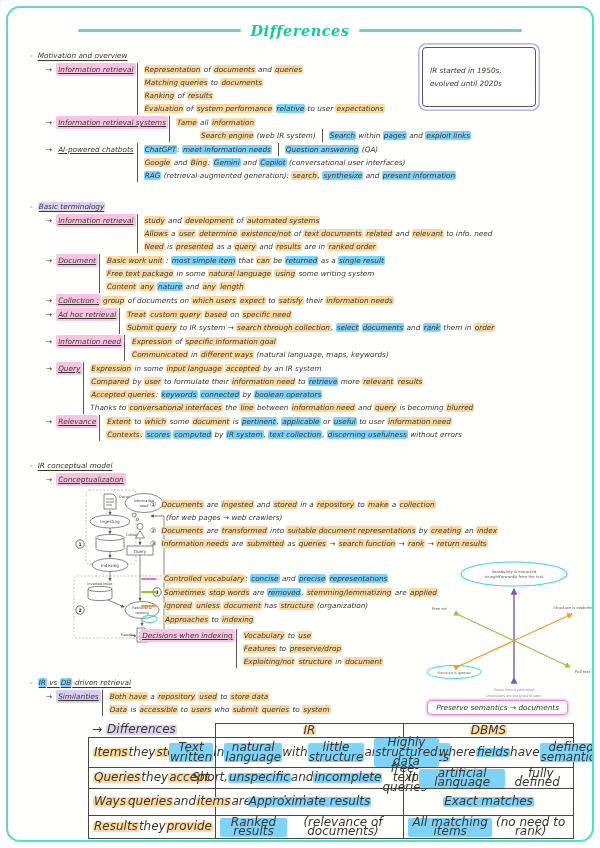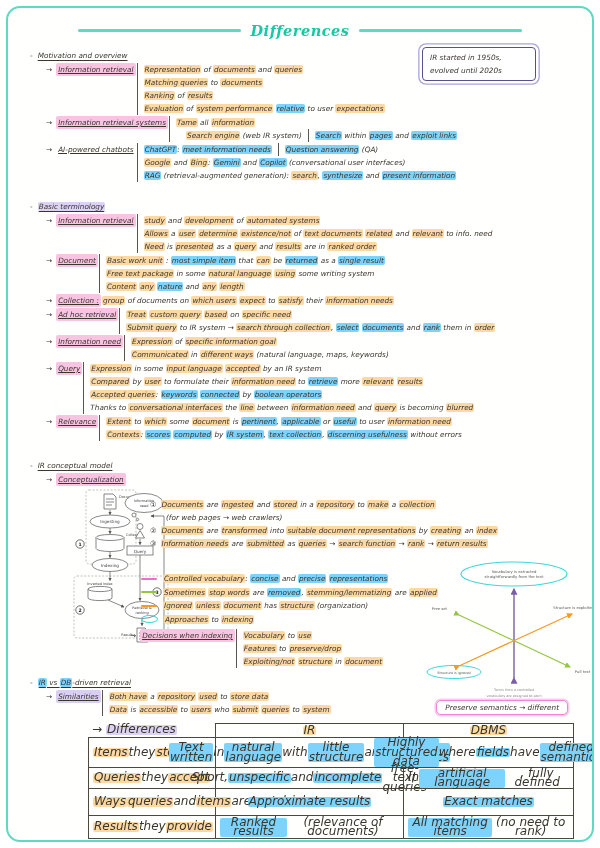--- a/index.html
+++ b/index.html
@@ -2,40 +2,40 @@
 <html><head>
 <meta charset="utf-8">
 <style>
   html,body{margin:0;padding:0}
   body{width:600px;height:848px;background:#fff;font-family:"DejaVu Sans",sans-serif;position:relative}
   .page{position:absolute;inset:6px;border:2.5px solid #5ed9c2;border-radius:14px;background:#fffffe;overflow:hidden}
   .titlebar{display:flex;align-items:center;gap:10px;margin:14px 70px 2px}
   .tline{flex:1;height:3.5px;background:#5ed9c2;border-radius:2px}
   .ptitle{font:bold italic 14.5px "DejaVu Serif",serif;color:#17c8a4;letter-spacing:.5px}
   .content{position:relative;padding:6px 22px 0;font:italic 7.3px/13px "DejaVu Sans",sans-serif;color:#3a362e}
-  .notebox{position:absolute;right:56px;top:6px;width:98px;padding:3px 7px;border:1.2px solid #55518d;border-radius:4px;background:#fff;box-shadow:0 0 0 2.5px #fff,0 0 0 3.8px #aaa4d8;z-index:3}
+  .notebox{position:absolute;right:56px;top:6px;width:98px;padding:16px 7px;border:1.2px solid #55518d;border-radius:4px;background:#fff;box-shadow:0 0 0 2.5px #fff,0 0 0 3.8px #aaa4d8;z-index:3}
   .hrow{margin:2px 0 1px}
   .hrow.sp{margin-top:18px}
   .hb::before{content:"-";margin-right:5px}
   .h{text-decoration:underline;text-underline-offset:1.5px}
   .entry{display:flex;align-items:flex-start;margin:1px 0 1px 16px}
   .arr{margin-right:4px;flex:none}
   .arr::before{content:"\2192"}
   .lbl{white-space:nowrap;text-decoration:underline;text-underline-offset:1px;padding:0 2px;border-radius:2px;margin-right:1px;flex:none}
   .lbl.pk{background:#f9c4e1}
   .lbl.pu{background:#d9cef3}
   .lines{border-left:1px solid #5a564d;padding-left:6px;flex:1;min-width:0}
   .ln{min-height:13px}
   mark{padding:0 1px;border-radius:2px;color:inherit}
   mark.o{background:#fcd9a2}
   mark.p{background:#7dd3fc}
   mark.v{background:#dcd2f4}
   .split{display:flex;align-items:stretch}
   .vd{border-left:1px solid #5a564d;margin:0 6px;align-self:stretch}
-  .ind{margin-left:10px}
+  .ind{margin-left:24px}
   .inline-entry .lbl::after{content:" :";background:transparent}
   .model{position:relative;height:186px;margin-top:2px}
   .fcwrap{position:absolute;left:12px;top:0}
   .notes{position:absolute;left:120px;top:10px;right:0}
   .nline{display:flex;gap:4px}
   .num{font-style:normal;flex:none}
   .sub{margin-left:16px}
   .legend{position:absolute;left:111px;top:84px}
   .lgl{display:flex;align-items:center;gap:6px;height:13.5px}
   .dash{width:16px;height:2.4px;border-radius:1.2px;flex:none}
@@ -345,21 +345,21 @@
       <div class="entry">
         <span class="arr"></span>
         <span class="lbl pu">Similarities</span>
         <div class="lines">
           <div class="ln"><mark class="o">Both have</mark> a <mark class="o">repository</mark> <mark class="o">used</mark> to <mark class="o">store data</mark></div>
           <div class="ln"><mark class="o">Data</mark> is <mark class="o">accessible</mark> to <mark class="o">users</mark> who <mark class="o">submit</mark> <mark class="o">queries</mark> to <mark class="o">system</mark></div>
         </div>
       </div>
 
       <div class="embedbox">
-        <span class="ln">Preserve semantics → different</span>
+        <span class="ln">Preserve semantics → documents</span>
       </div>
 
       <div class="tbl">
         <div class="tc hl">
             <mark class="v">Differences</mark>
           </div>
         <div class="tc bt">
             <mark class="o">IR</mark>
           </div>
         <div class="tc bt">

